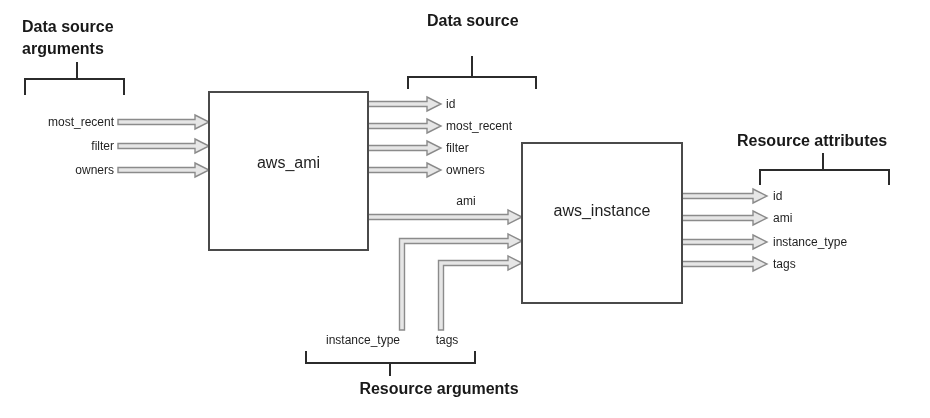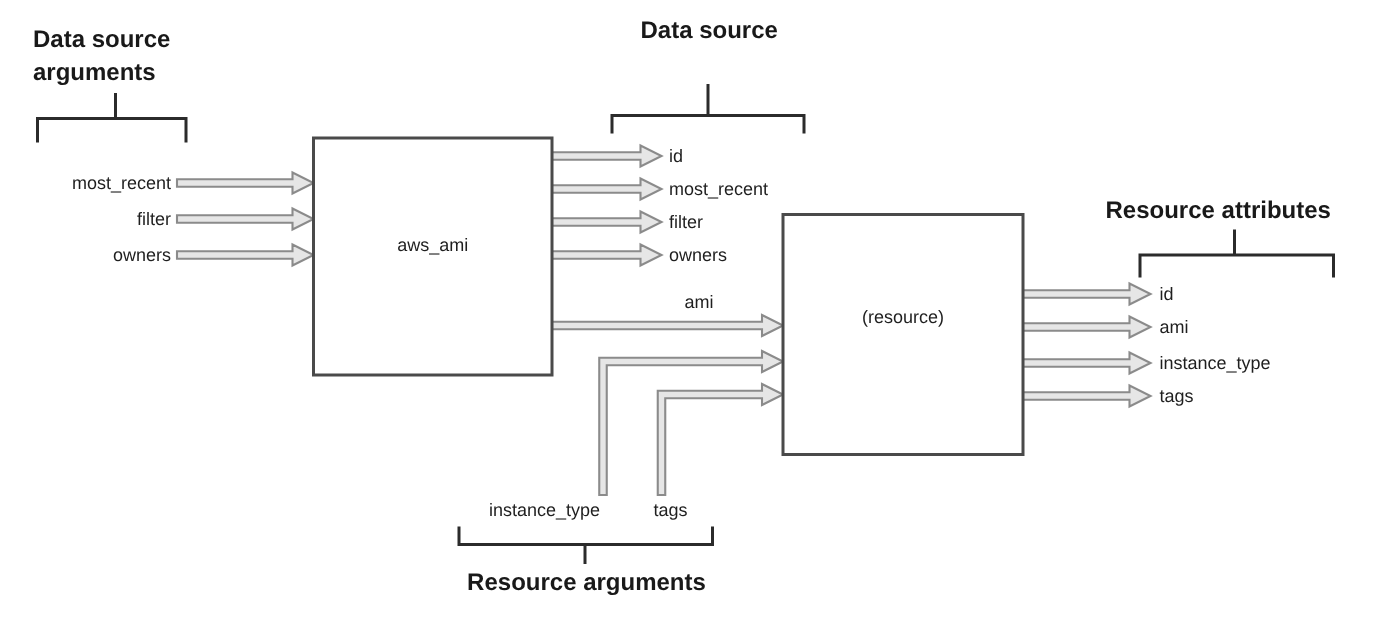--- a/index.html
+++ b/index.html
@@ -20,24 +20,24 @@
     font-size: 12px; line-height: 18px;
     color: #1f1f1f; white-space: nowrap;
   }
   .lbl.right  { transform: translateX(-100%); }
   .lbl.center { transform: translateX(-50%); }
   .hdg {
     position: absolute;
     font-weight: 700; font-size: 16px; line-height: 22px;
     color: #191919; white-space: nowrap;
   }
-  .hdg.center { transform: translateX(-50%); }
+  .hdg.center { transform: translateX(-50%); margin-left: 48px; }
   .node-label {
     position: absolute;
-    font-size: 12px; line-height: 20px;
+    font-size: 16px; line-height: 20px;
     color: #1f1f1f; text-align: center; white-space: nowrap;
   }
 </style>
 </head>
 <body>
 
 <div class="canvas">
 
   <svg width="930" height="418" viewBox="0 0 930 418">
 
@@ -105,16 +105,16 @@
   <span class="lbl" style="left:773px; top:233px;">instance_type</span>
   <span class="lbl" style="left:773px; top:255px;">tags</span>
 
   <span class="lbl center" style="left:363px; top:331px;">instance_type</span>
   <span class="lbl center" style="left:447px; top:331px;">tags</span>
 
   <div class="node-label" style="left:209px; top:153px; width:159px;">
     <div>aws_ami</div>
   </div>
   <div class="node-label" style="left:522px; top:201px; width:160px;">
-    <div>(resource)</div>
+    <div>aws_instance</div>
   </div>
 
 </div>
 
 </body></html>

